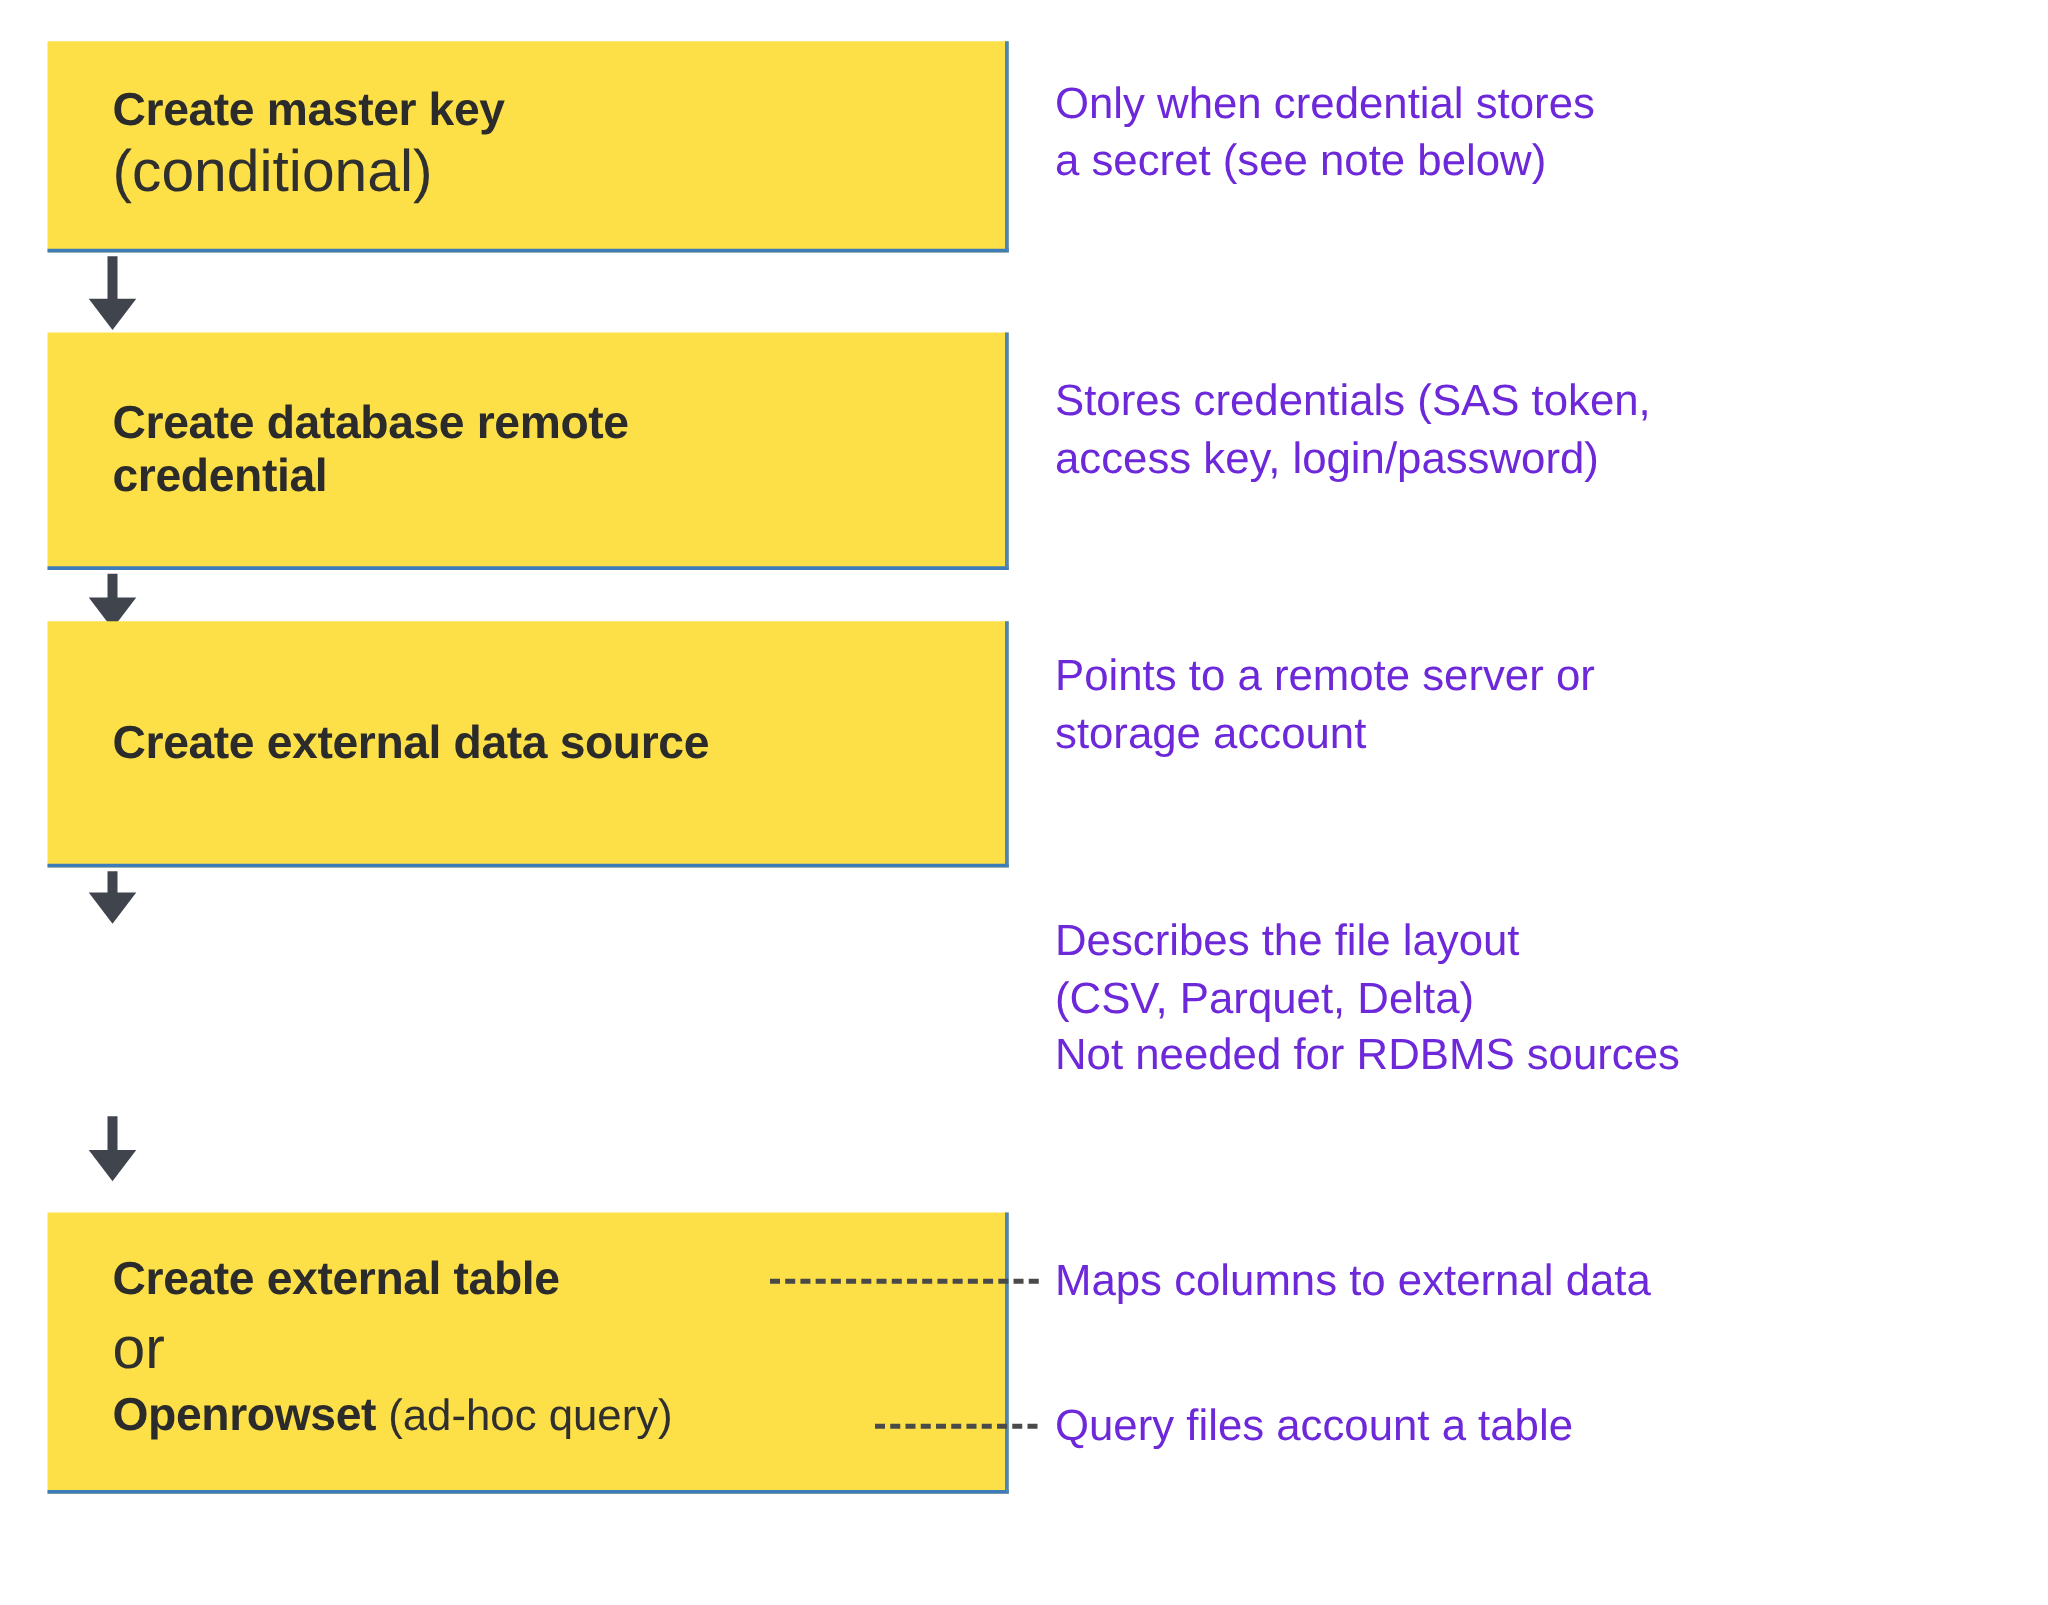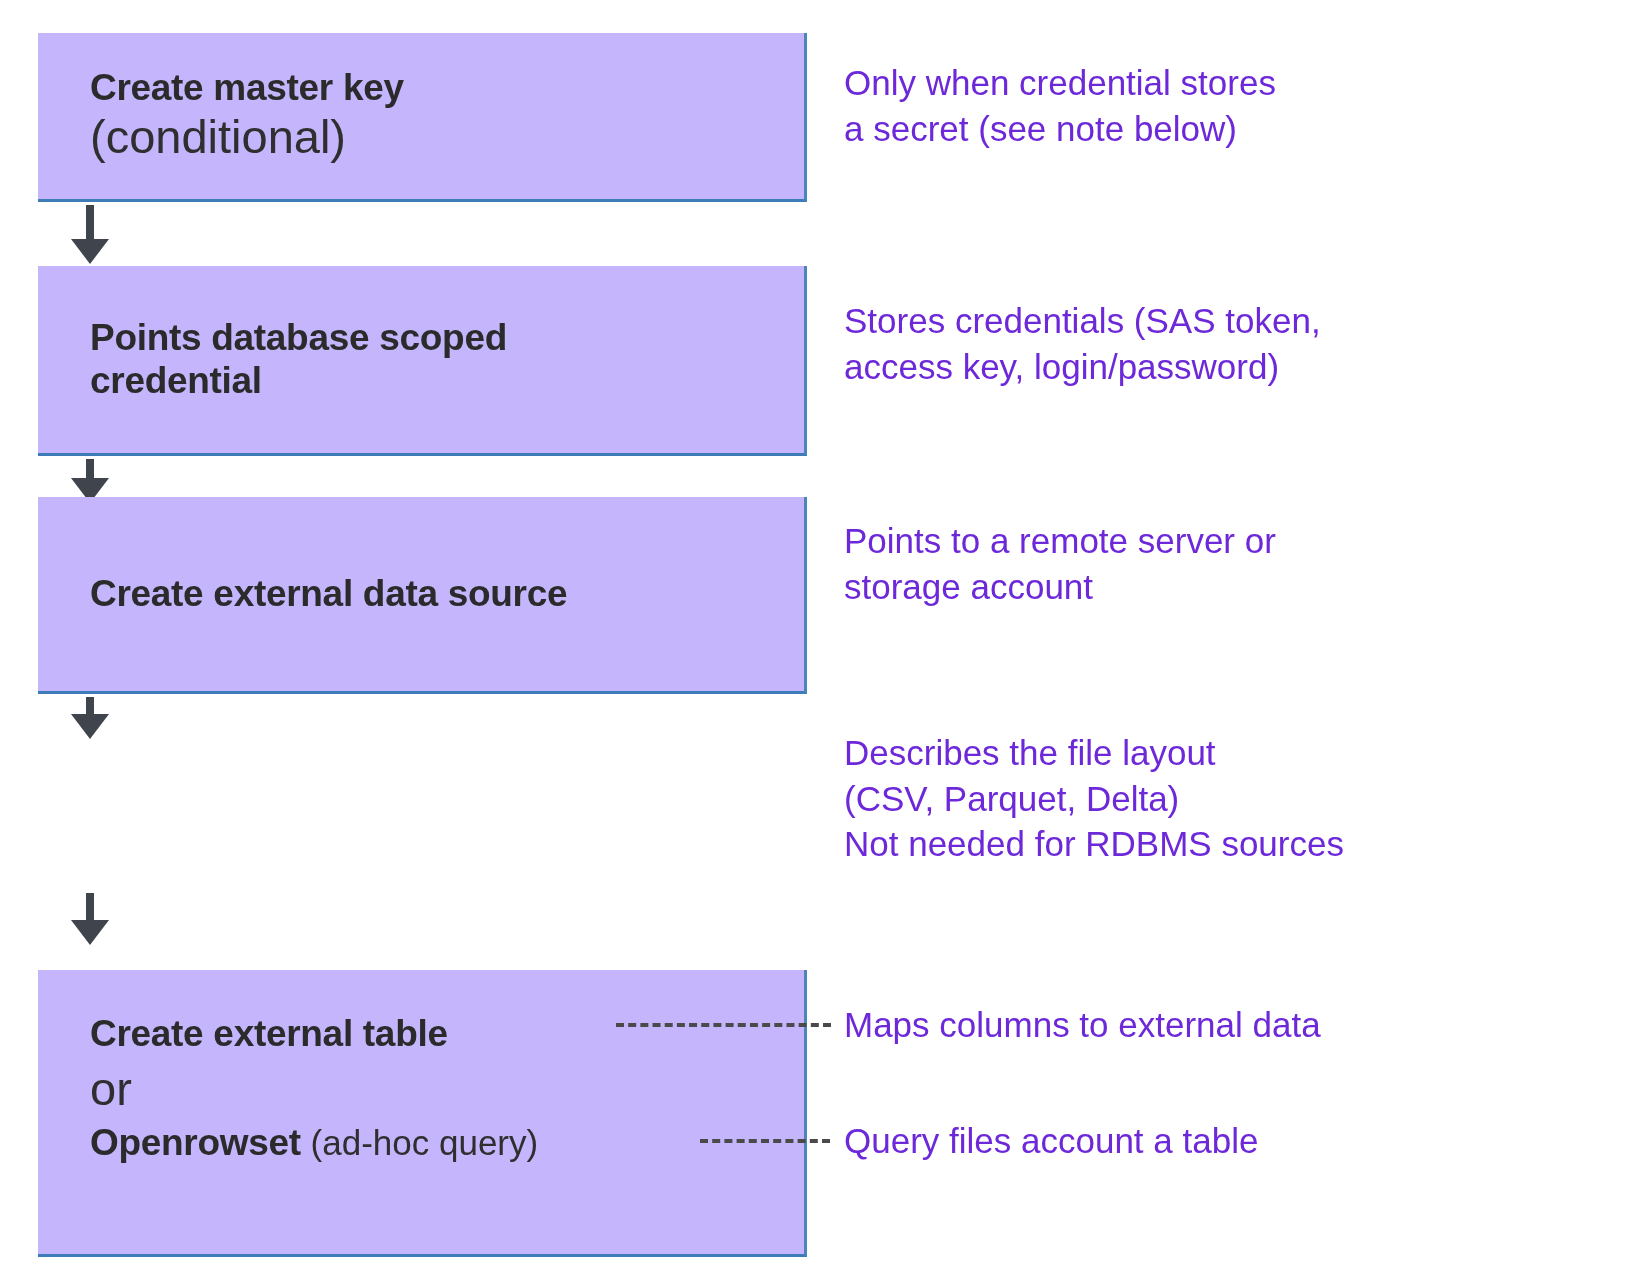--- a/index.html
+++ b/index.html
@@ -12,21 +12,21 @@
     overflow:hidden;
     position:relative;
   }
   #stage{position:absolute;inset:0;}
 
   
   .step-box{
     position:absolute;
     left:38px;
     width:769px;
-    background:#c4b5fd;
+    background:#fde047;
     border-right:3px solid #4a85bb;
     border-bottom:3px solid #3d7cb8;
     box-sizing:border-box;
     padding:0 0 0 52px;
     display:flex;
     flex-direction:column;
     justify-content:center;
   }
   .step-title{
     font-weight:bold;
@@ -93,40 +93,40 @@
 
   <div class="step-box" style="top:33px;height:169px;">
     <div class="step-title">Create master key</div>
     <div class="step-sub">(conditional)</div>
   </div>
   <div class="note" style="top:60px;">Only when credential stores
 a secret (see note below)</div>
   <div class="arrow" style="top:205px;height:35px;"></div>
 
   <div class="step-box" style="top:266px;height:190px;">
-    <div class="step-title">Points database scoped
+    <div class="step-title">Create database remote
 credential</div>
   </div>
   <div class="note" style="top:298px;">Stores credentials (SAS token,
 access key, login/password)</div>
   <div class="arrow" style="top:459px;height:20px;"></div>
 
   <div class="step-box" style="top:497px;height:197px;">
     <div class="step-title">Create external data source</div>
   </div>
   <div class="note" style="top:518px;">Points to a remote server or
 storage account</div>
   <div class="arrow" style="top:697px;height:18px;"></div>
 
   <div class="note" style="top:730px;">Describes the file layout
 (CSV, Parquet, Delta)
 Not needed for RDBMS sources</div>
   <div class="arrow" style="top:893px;height:28px;"></div>
 
-  <div class="step-box" style="top:970px;height:287px;padding-top:43px;justify-content:flex-start;">
+  <div class="step-box" style="top:970px;height:225px;padding-top:32px;justify-content:flex-start;">
     <div class="step-title">Create external table</div>
     <div class="step-sub" style="margin-top:6px;">or</div>
     <div class="step-inline" style="margin-top:4px;">
       <b>Openrowset</b><span> (ad-hoc query)</span>
     </div>
   </div>
 
   <div class="dash" style="left:616px;top:1023px;width:215px;"></div>
   <div class="note" style="top:1002px;left:844px;text-align:center;">Maps columns to external data</div>
 

